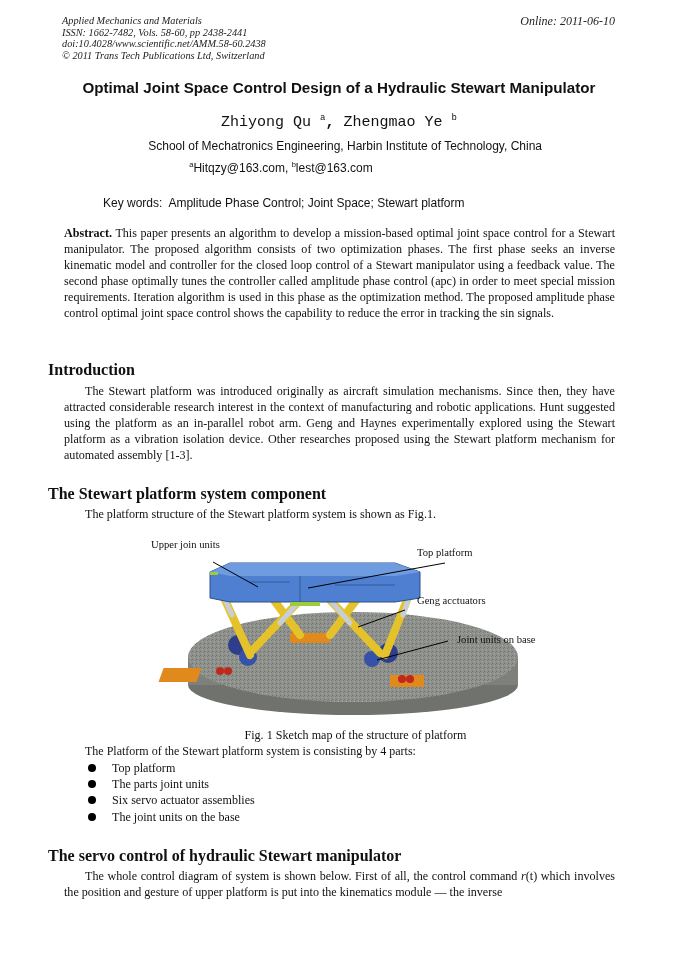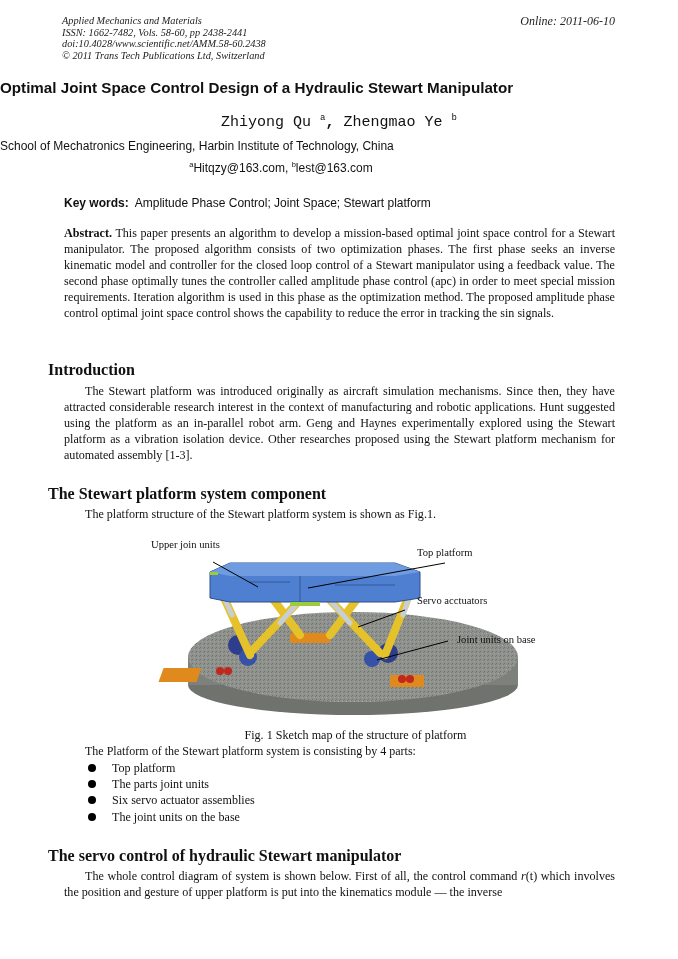--- a/index.html
+++ b/index.html
@@ -8,41 +8,41 @@
     font-family: "Liberation Serif", serif; color: #111;
   }
   .page { position: absolute; left: 0; top: 0; width: 678px; height: 959px; }
   .hdr-left {
     position: absolute; left: 62px; top: 15px; font-style: italic; font-size: 10.3px; line-height: 11.5px; color: #222;
   }
   .hdr-right {
     position: absolute; right: 63px; top: 14px; font-style: italic; font-size: 12px; color: #222;
   }
   .title {
-    position: absolute; left: 0; width: 678px; top: 79px; 
+    position: absolute; left: 0; width: 678px; top: 79px; text-align: center;
     font-family: "Liberation Sans", sans-serif; font-weight: bold; font-size: 15.2px;
   }
   .authors {
     position: absolute; left: 0; width: 678px; top: 113px; text-align: center;
     font-family: Liberation Mono, monospace; font-size: 15px;
   }
   .authors sup { font-size: 9px; }
   .affil {
-    position: absolute; left: 0; width: 542px; top: 139px; text-align: left;
+    position: absolute; left: 0; width: 542px; top: 139px; text-align: right;
     font-family: "Liberation Sans", sans-serif; font-size: 12px;
   }
   .emails {
     position: absolute; left: 0; width: 562px; top: 160px; text-align: center;
     font-family: "Liberation Sans", sans-serif; font-size: 12px;
   }
   .emails sup { font-size: 7.5px; }
   .keywords {
     position: absolute; left: 64px; top: 196px; font-family: "Liberation Sans", sans-serif; font-size: 12px;
   }
-  .keywords b { font-weight: bold; }
+  .keywords b { font-weight: normal; margin-left: 39px; }
   .para {
     position: absolute; left: 64px; width: 551px; font-size: 12.1px; line-height: 15.9px; text-align: justify;
   }
   .para.indent { text-indent: 21px; }
   .sect {
     position: absolute; left: 48px; font-weight: bold; font-size: 16px;
   }
   .figure { position: absolute; left: 140px; top: 535px; width: 420px; height: 185px; }
   .fig-label { position: absolute; font-size: 10.6px; color: #111; white-space: nowrap; }
   .caption { position: absolute; left: 0; width: 678px; top: 728px; text-align: center; font-size: 12.1px; padding-left: 33px; box-sizing: border-box; }
@@ -144,21 +144,21 @@
       <rect x="150" y="67" width="30" height="4" fill="#9ccc3a"></rect>
       <rect x="70" y="37" width="8" height="3" fill="#9ccc3a"></rect>
 
       <line x1="73" y1="27" x2="118" y2="52" stroke="#000" stroke-width="1"></line>
       <line x1="305" y1="28" x2="168" y2="53" stroke="#000" stroke-width="1"></line>
       <line x1="265" y1="75" x2="218" y2="92" stroke="#000" stroke-width="1"></line>
       <line x1="308" y1="106" x2="237" y2="125" stroke="#000" stroke-width="1"></line>
     </svg>
     <div class="fig-label" style="left:11px; top:4px">Upper join units</div>
     <div class="fig-label" style="left:277px; top:12px">Top platform</div>
-    <div class="fig-label" style="left:277px; top:60px">Servo acctuators</div>
+    <div class="fig-label" style="left:277px; top:60px">Geng acctuators</div>
     <div class="fig-label" style="left:317px; top:99px">Joint units on base</div>
   </div>
 
   <div class="caption">Fig. 1 Sketch map of the structure of platform</div>
   <div class="list-intro">The Platform of the Stewart platform system is consisting by 4 parts:</div>
   <ul class="bullets">
     <li><span class="dot"></span><span>Top platform</span></li>
     <li><span class="dot"></span><span>The parts joint units</span></li>
     <li><span class="dot"></span><span>Six servo actuator assemblies</span></li>
     <li><span class="dot"></span><span>The joint units on the base</span></li>

